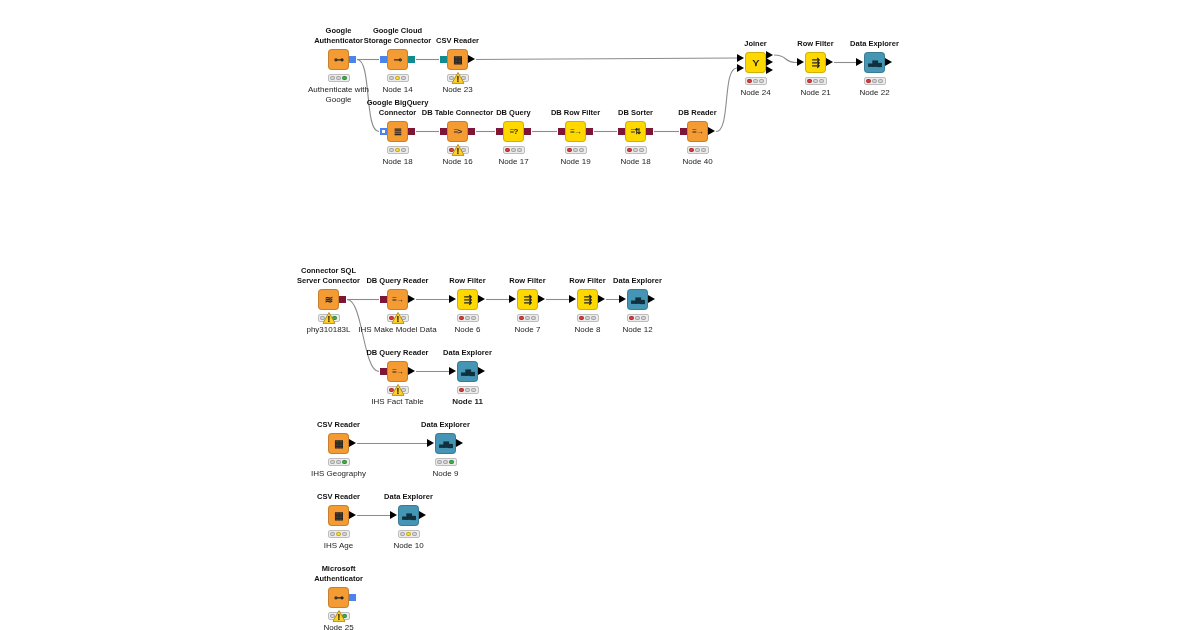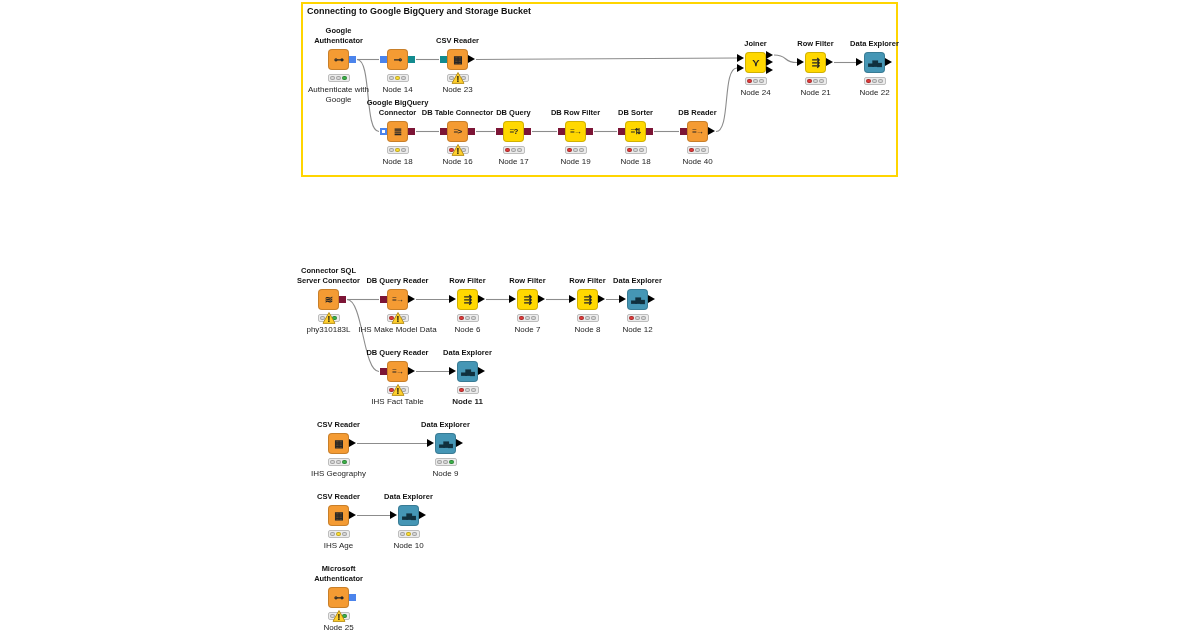--- a/index.html
+++ b/index.html
@@ -32,23 +32,20 @@
   .warn{position:absolute;left:50%;top:-3px;transform:translateX(-50%);z-index:4;line-height:0;}
   .nname{position:absolute;font-size:7.5px;font-weight:bold;color:#111;
     text-align:center;line-height:9.5px;z-index:3;}
   .nlabel{position:absolute;font-size:8px;color:#222;text-align:center;
     line-height:9.5px;z-index:3;}
 </style>
 </head>
 <body>
 
 <div id="canvas">
-  <div class="annotation" id="annotation" style="left: 301px; top: 2px; width: 597px; height: 175px; border-color: rgb(255, 213, 0);">
-    <span class="annotation-title">Connecting to Google BigQuery and Storage Bucket</span>
-  </div>
   <svg id="edges" width="1200" height="630">
       <path d="M357 59.5 C372 59.5 364 59.5 379 59.5" fill="none" stroke="#8c8c8c" stroke-width="1.1"></path>
       <path d="M357 59.5 C372 59.5 364 131.5 379 131.5" fill="none" stroke="#8c8c8c" stroke-width="1.1"></path>
       <path d="M416 59.5 C431 59.5 424 59.5 439 59.5" fill="none" stroke="#8c8c8c" stroke-width="1.1"></path>
       <path d="M476 59.5 C516 59.5 697 58 737 58" fill="none" stroke="#8c8c8c" stroke-width="1.1"></path>
       <path d="M416 131.5 C431 131.5 424 131.5 439 131.5" fill="none" stroke="#8c8c8c" stroke-width="1.1"></path>
       <path d="M476 131.5 C491 131.5 480 131.5 495 131.5" fill="none" stroke="#8c8c8c" stroke-width="1.1"></path>
       <path d="M532 131.5 C547 131.5 542 131.5 557 131.5" fill="none" stroke="#8c8c8c" stroke-width="1.1"></path>
       <path d="M594 131.5 C609 131.5 602 131.5 617 131.5" fill="none" stroke="#8c8c8c" stroke-width="1.1"></path>
       <path d="M654 131.5 C669 131.5 664 131.5 679 131.5" fill="none" stroke="#8c8c8c" stroke-width="1.1"></path>
@@ -85,20 +82,24 @@
     <div class="node" style="left: 387px; top: 49px; background: rgb(244, 155, 51);">
       <span class="icon" style="font-size: 10px;">⊸</span>
       <span class="psq" style="background: rgb(75, 132, 236); top: 7px; left: -7px;"></span>
       <span class="psq" style="background: rgb(18, 139, 143); top: 7px; left: 21px;"></span>
     </div>
     <div class="tl" style="left: 386.5px; top: 74px;">
       <span class="dot" style="background: rgb(217, 217, 217); border: 0.5px solid rgba(0, 0, 0, 0.25);"></span>
       <span class="dot" style="background: rgb(255, 224, 50); border: 0.5px solid rgba(0, 0, 0, 0.25);"></span>
       <span class="dot" style="background: rgb(217, 217, 217); border: 0.5px solid rgba(0, 0, 0, 0.25);"></span>
     </div>
+    <div class="nname" style="left: 297.5px; width: 200px; top: 26px;">
+      <div>Google Cloud</div>
+      <div>Storage Connector</div>
+    </div>
     <div class="nlabel" style="left: 297.5px; width: 200px; top: 85px;">
       <div>Node 14</div>
     </div>
     <div class="node" style="left: 447px; top: 49px; background: rgb(244, 155, 51);">
       <span class="icon" style="font-size: 10px;">▦</span>
       <span class="psq" style="background: rgb(18, 139, 143); top: 7px; left: -7px;"></span>
       <span class="ptri" style="top: 6px; left: 21px;"></span>
     </div>
     <div class="tl" style="left: 446.5px; top: 74px;">
       <span class="dot" style="background: rgb(217, 217, 217); border: 0.5px solid rgba(0, 0, 0, 0.25);"></span>

